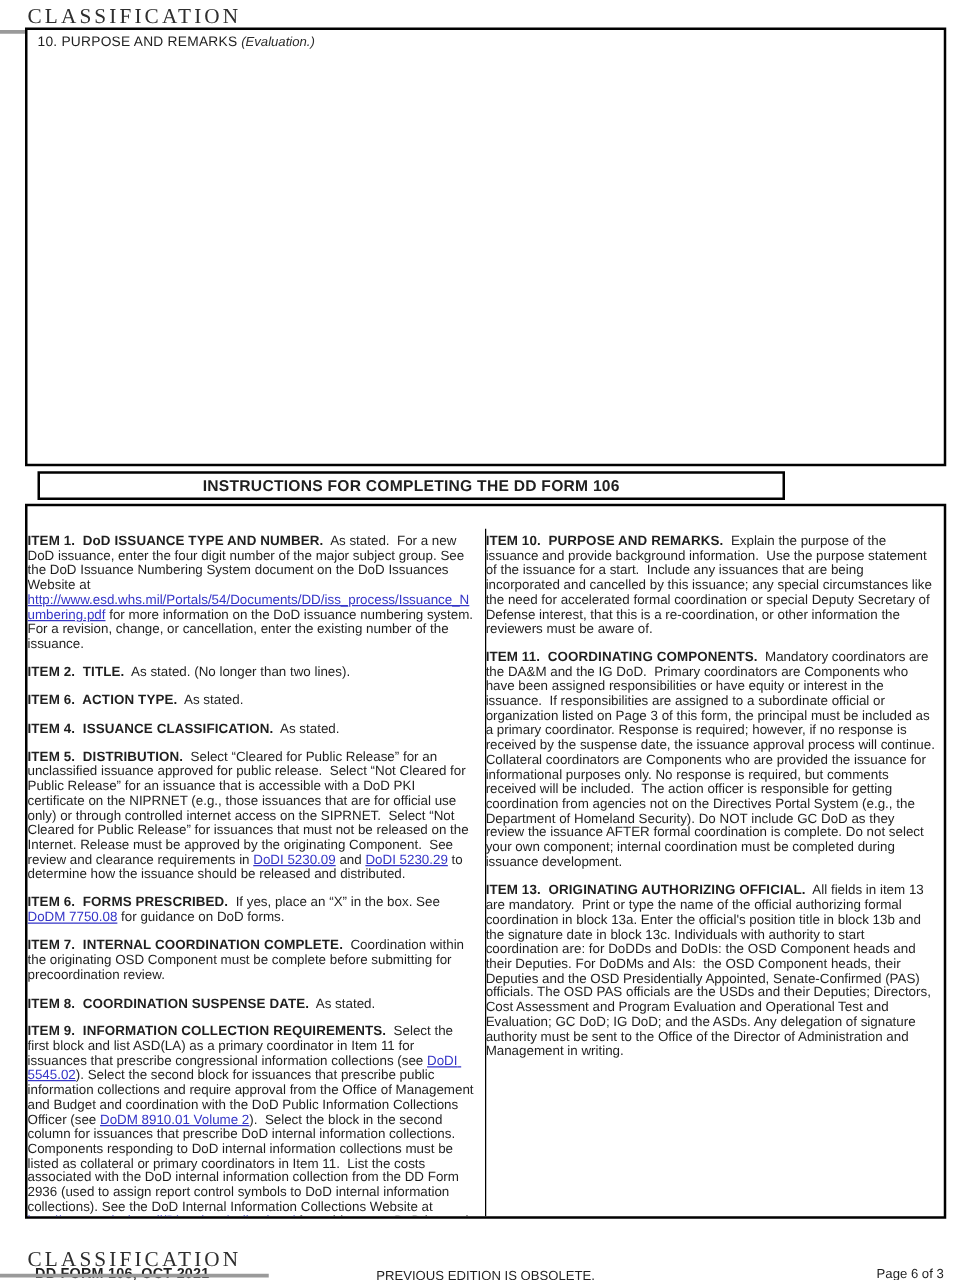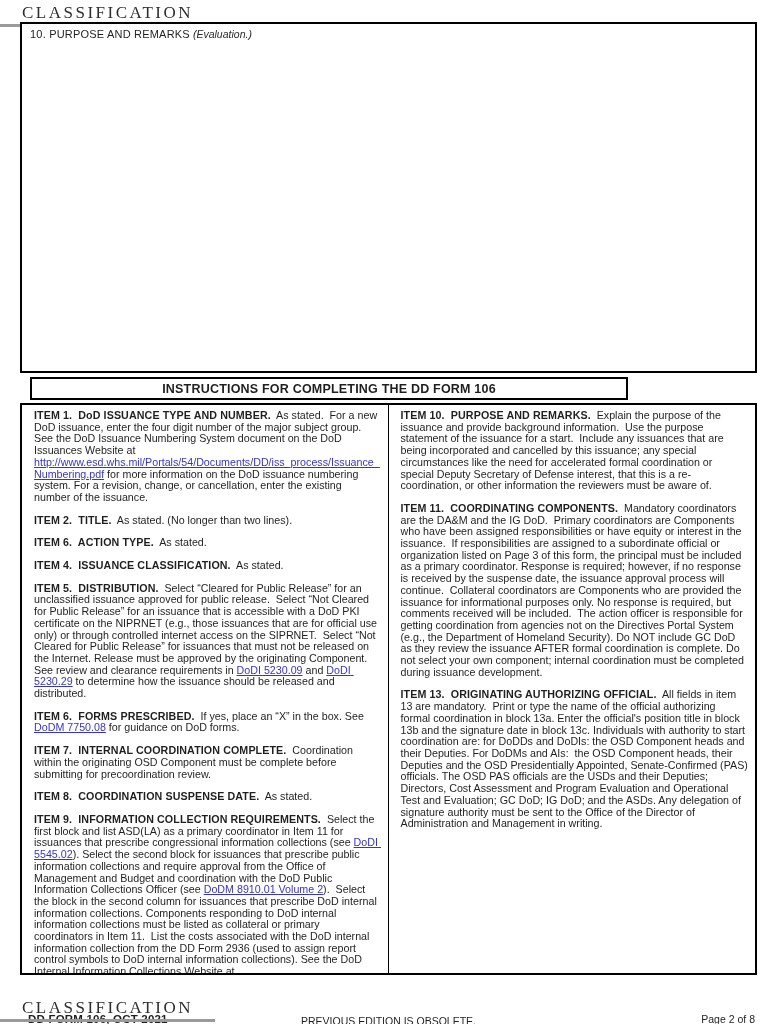--- a/index.html
+++ b/index.html
@@ -51,21 +51,21 @@
     margin-left: 10px;
   }
 
   
   .instr-body {
     position: absolute; left: 20px; top: 403px; width: 737px; height: 572px;
     border: 2px solid var(--border, #000);
     display: flex;
     background: #fff;
   }
-  .col { flex: 1 1 50%; padding: 5px 7px 4px 12px; overflow: hidden; }
+  .col { flex: 1 1 50%; padding: 5px 7px 4px 0; overflow: hidden; margin-top: 18px; }
   .col-left { border-right: 1.5px solid var(--border, #000); }
   .instr-item {
     margin: 0 0 11px 0;
     font-size: 10.7px;
     line-height: 11.7px;
     white-space: pre-wrap;
   }
   .instr-item:last-child { margin-bottom: 0; }
   .instr-item .b { font-weight: bold; letter-spacing: .1px; }
   a.lnk {
@@ -112,20 +112,20 @@
     <div class="col col-right" id="col-right">
         <p class="instr-item"><span class="b">ITEM 10.  PURPOSE AND REMARKS.</span><span>  Explain the purpose of the issuance and provide background information.  Use the purpose statement of the issuance for a start.  Include any issuances that are being incorporated and cancelled by this issuance; any special circumstances like the need for accelerated formal coordination or special Deputy Secretary of Defense interest, that this is a re-coordination, or other information the reviewers must be aware of.</span></p>
         <p class="instr-item"><span class="b">ITEM 11.  COORDINATING COMPONENTS.</span><span>  Mandatory coordinators are the DA&amp;M and the IG DoD.  Primary coordinators are Components who have been assigned responsibilities or have equity or interest in the issuance.  If responsibilities are assigned to a subordinate official or organization listed on Page 3 of this form, the principal must be included as a primary coordinator. Response is required; however, if no response is received by the suspense date, the issuance approval process will continue.  Collateral coordinators are Components who are provided the issuance for informational purposes only. No response is required, but comments received will be included.  The action officer is responsible for getting coordination from agencies not on the Directives Portal System (e.g., the Department of Homeland Security). Do NOT include GC DoD as they review the issuance AFTER formal coordination is complete. Do not select your own component; internal coordination must be completed during issuance development.</span></p>
         <p class="instr-item"><span class="b">ITEM 13.  ORIGINATING AUTHORIZING OFFICIAL.</span><span>  All fields in item 13 are mandatory.  Print or type the name of the official authorizing formal coordination in block 13a. Enter the official's position title in block 13b and the signature date in block 13c. Individuals with authority to start coordination are: for DoDDs and DoDIs: the OSD Component heads and their Deputies. For DoDMs and AIs:  the OSD Component heads, their Deputies and the OSD Presidentially Appointed, Senate-Confirmed (PAS) officials. The OSD PAS officials are the USDs and their Deputies; Directors, Cost Assessment and Program Evaluation and Operational Test and Evaluation; GC DoD; IG DoD; and the ASDs. Any delegation of signature authority must be sent to the Office of the Director of Administration and Management in writing.</span></p>
       </div>
   </div>
 
   <div class="footer-row">
     <div class="footer-left">DD FORM 106, OCT 2021</div>
     <div class="footer-center">PREVIOUS EDITION IS OBSOLETE.</div>
-    <div class="footer-right">Page 2 of 8</div>
+    <div class="footer-right">Page 6 of 3</div>
   </div>
 
   <div class="classification classification-bottom">
     <span class="cls-text">CLASSIFICATION</span>
   </div>
 
 </div>
 
 </body></html>

